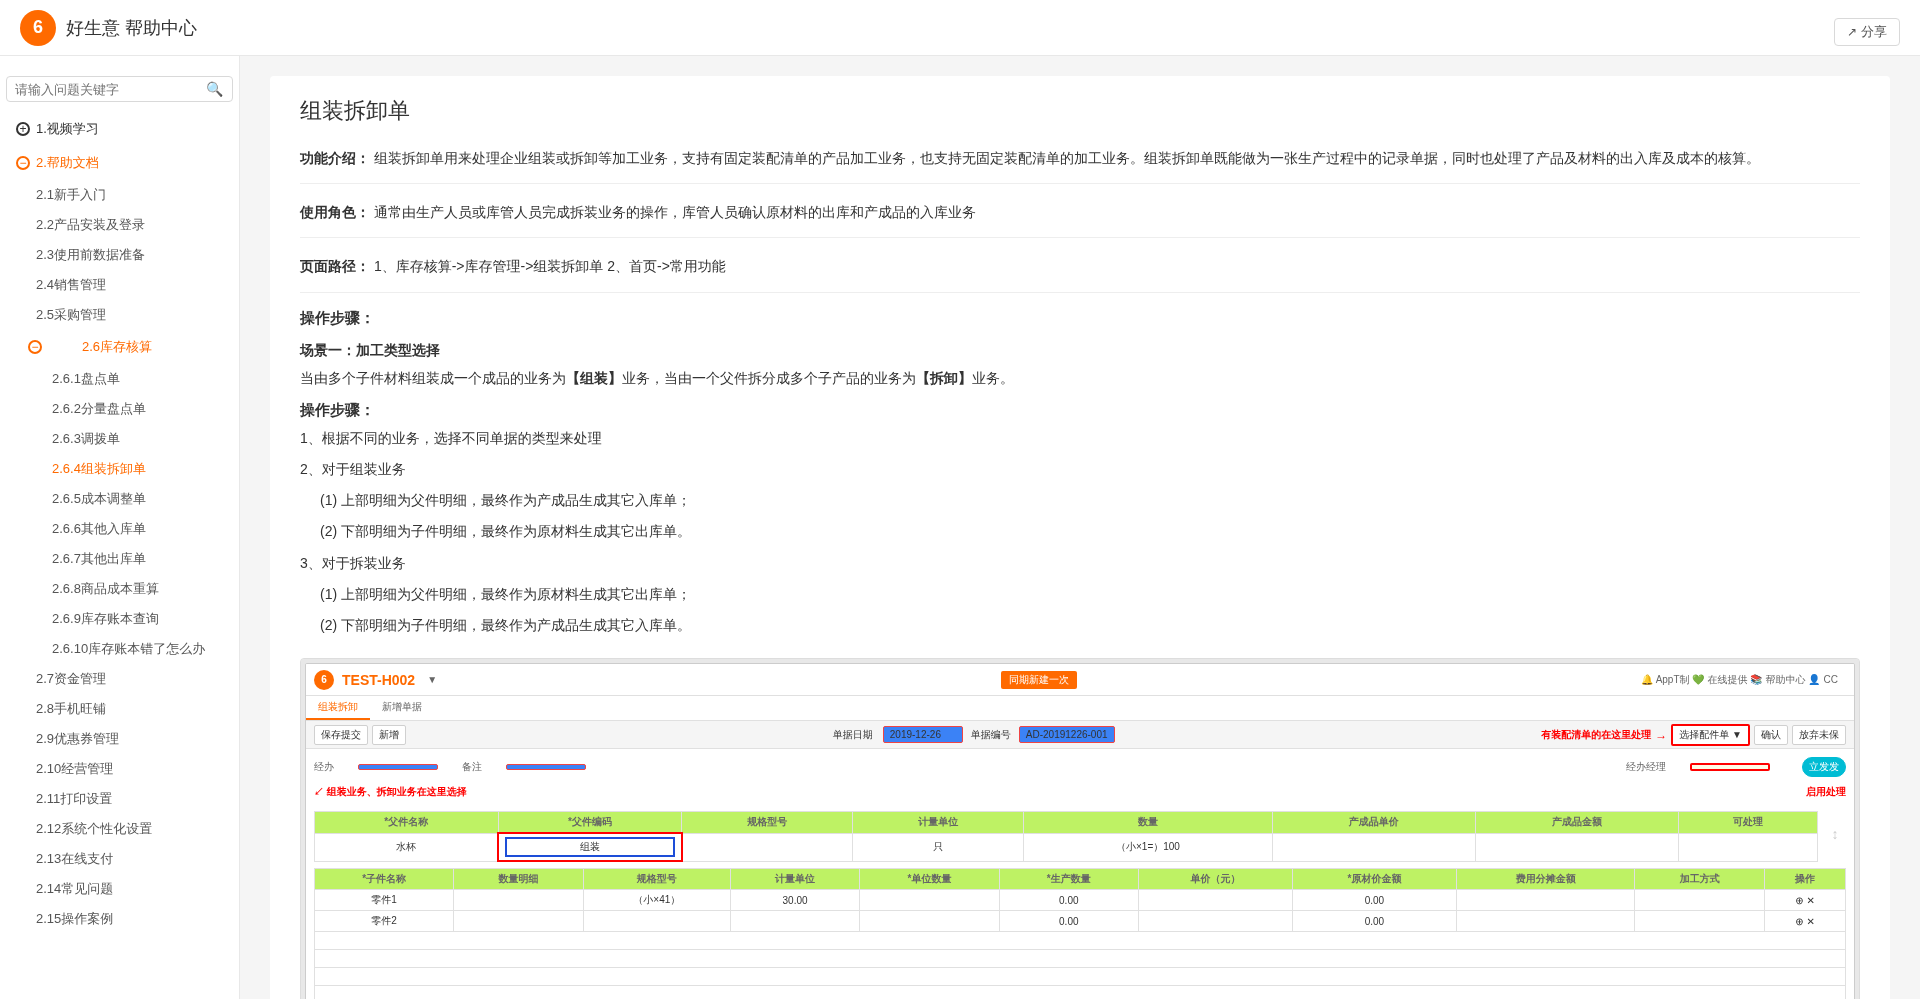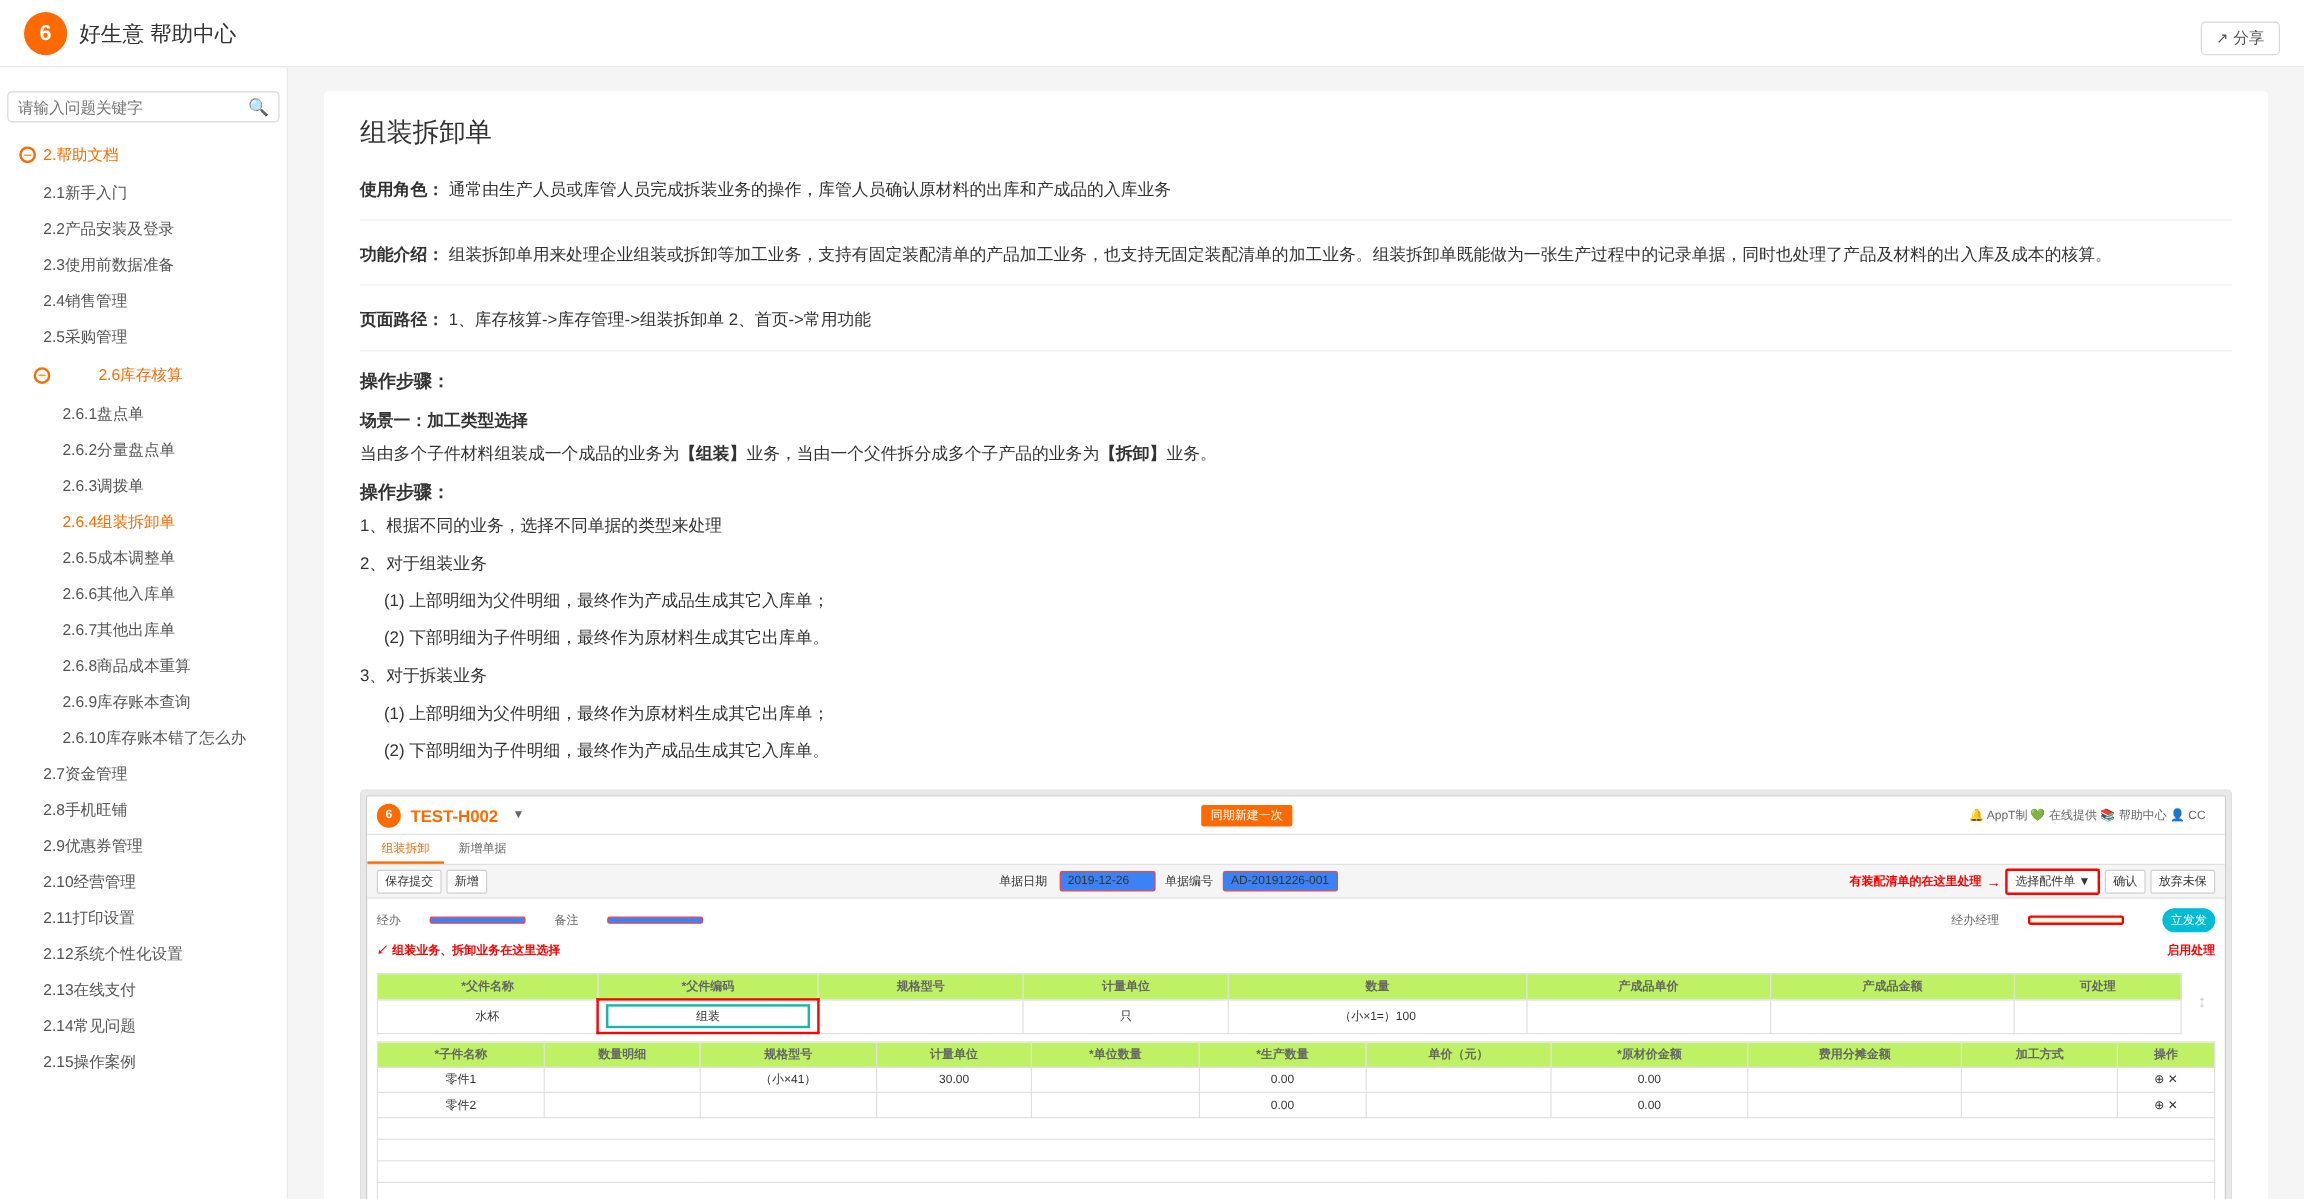--- a/index.html
+++ b/index.html
@@ -76,20 +76,24 @@
 <div class="main-layout">
 
   <div class="sidebar">
     <div class="search-box">
       <div class="search-input-wrap">
         <input type="text" placeholder="请输入问题关键字" style="">
         <span class="search-icon">🔍</span>
       </div>
     </div>
 
+    <div class="sidebar-item">
+      <span class="icon plus"></span>
+      <span>1.视频学习</span>
+    </div>
 
     <div class="sidebar-item active" style="color:#ff6a00;">
       <span class="icon minus" style="border-color:#ff6a00;color:#ff6a00;"></span>
       <span>2.帮助文档</span>
     </div>
 
     <div class="sidebar-sub">
       <span class="sidebar-sub-item">2.1新手入门</span>
       <span class="sidebar-sub-item">2.2产品安装及登录</span>
       <span class="sidebar-sub-item">2.3使用前数据准备</span>
@@ -125,28 +129,28 @@
       <span class="sidebar-sub-item">2.13在线支付</span>
       <span class="sidebar-sub-item">2.14常见问题</span>
       <span class="sidebar-sub-item">2.15操作案例</span>
     </div>
   </div>
 
   <div class="content-area">
     <div class="content-card">
       <h1 class="page-title">组装拆卸单</h1>
 
+      <div class="section" style="border-bottom: 1px solid #eee; padding-bottom: 12px;">
+        <span class="bold">功能介绍：</span>
+        <span>组装拆卸单用来处理企业组装或拆卸等加工业务，支持有固定装配清单的产品加工业务，也支持无固定装配清单的加工业务。组装拆卸单既能做为一张生产过程中的记录单据，同时也处理了产品及材料的出入库及成本的核算。</span>
+      </div>
+
       <div class="section" style="border-bottom: 1px solid #eee; padding-bottom: 12px; margin-top: 12px;">
         <span class="bold">使用角色：</span>
         <span>通常由生产人员或库管人员完成拆装业务的操作，库管人员确认原材料的出库和产成品的入库业务</span>
-      </div>
-
-      <div class="section" style="border-bottom: 1px solid #eee; padding-bottom: 12px;">
-        <span class="bold">功能介绍：</span>
-        <span>组装拆卸单用来处理企业组装或拆卸等加工业务，支持有固定装配清单的产品加工业务，也支持无固定装配清单的加工业务。组装拆卸单既能做为一张生产过程中的记录单据，同时也处理了产品及材料的出入库及成本的核算。</span>
       </div>
 
       <div class="section" style="border-bottom: 1px solid #eee; padding-bottom: 12px; margin-top: 12px;">
         <span class="bold">页面路径：</span>
         <span>1、库存核算-&gt;库存管理-&gt;组装拆卸单  2、首页-&gt;常用功能</span>
       </div>
 
       <div class="op-steps">
         <div class="step-title">操作步骤：</div>
 
@@ -237,21 +241,21 @@
                           <th>数量</th>
                           <th>产成品单价</th>
                           <th>产成品金额</th>
                           <th>可处理</th>
                         </tr>
                       </thead>
                       <tbody>
                         <tr>
                           <td>水杯</td>
                           <td class="highlight">
-                              <div style="border:2px solid #14b8a6; padding:1px 4px;">组装</div>
+                              <div style="border:2px solid #1d4ed8; padding:1px 4px;">组装</div>
                             </td>
                           <td></td>
                           <td>只</td>
                           <td>（小×1=）100</td>
                           <td></td>
                           <td></td>
                           <td></td>
                         </tr>
                       </tbody>
                     </table>

